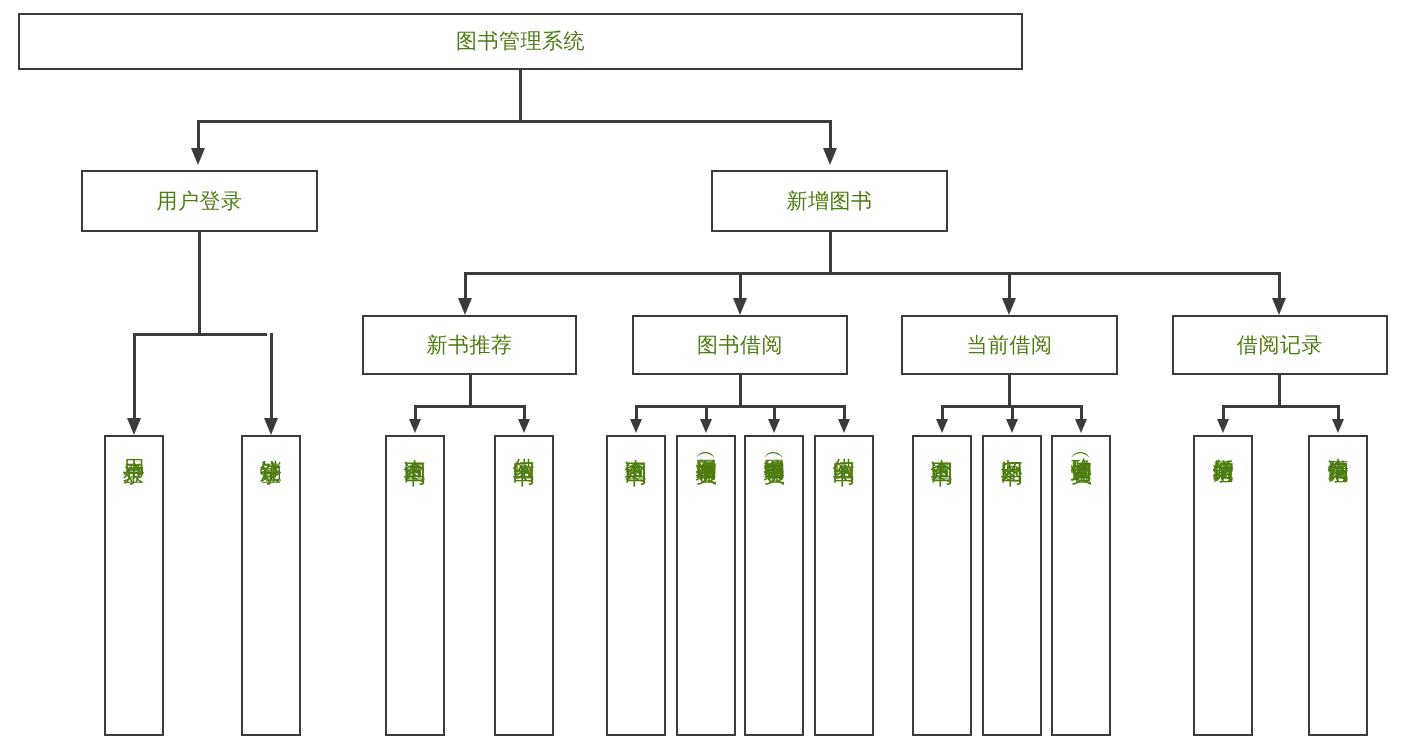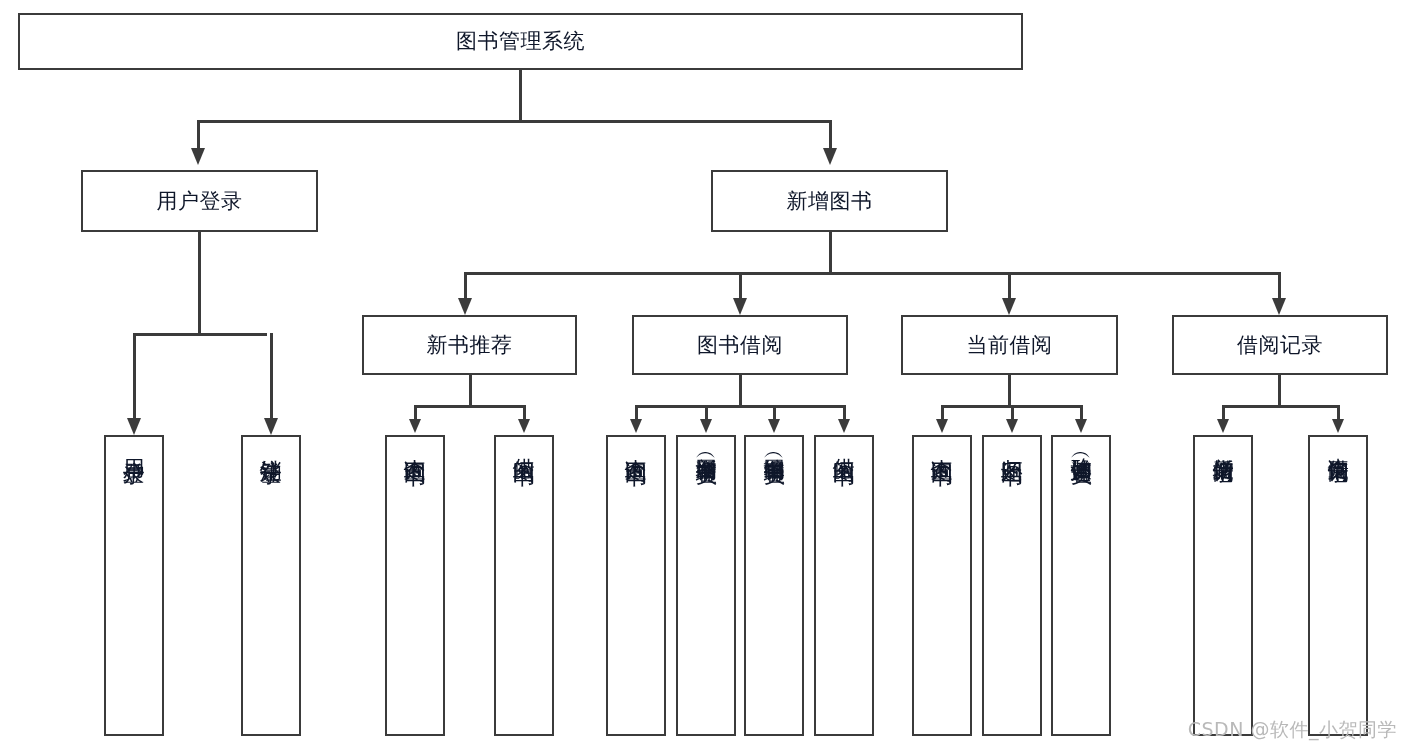--- a/index.html
+++ b/index.html
@@ -12,21 +12,21 @@
 
   
   .node{
     position:absolute;
     box-sizing:border-box;
     background:#ffffff;
     border:2.5px solid #3b3b3b;
     display:flex;
     align-items:center;
     justify-content:center;
-    color:#0f172a;
+    color:#4d7c0f;
     z-index:5;
   }
   .node .lbl{
     display:block;
     text-align:center;
     line-height:1.18;
     white-space:pre;
   }
   
   .node.h .lbl{
@@ -210,15 +210,14 @@
     <span class="lbl">确认归还（管理员）</span>
   </div>
 
   <div class="node v tall" style="left:1193px;top:435px;width:60px;height:301px;">
     <span class="lbl">新增借阅记录</span>
   </div>
   <div class="node v tall" style="left:1308px;top:435px;width:60px;height:301px;">
     <span class="lbl">查询借阅记录</span>
   </div>
 
-  <div id="watermark">CSDN @软件_小贺同学</div>
 
 </div>
 
 </body></html>

